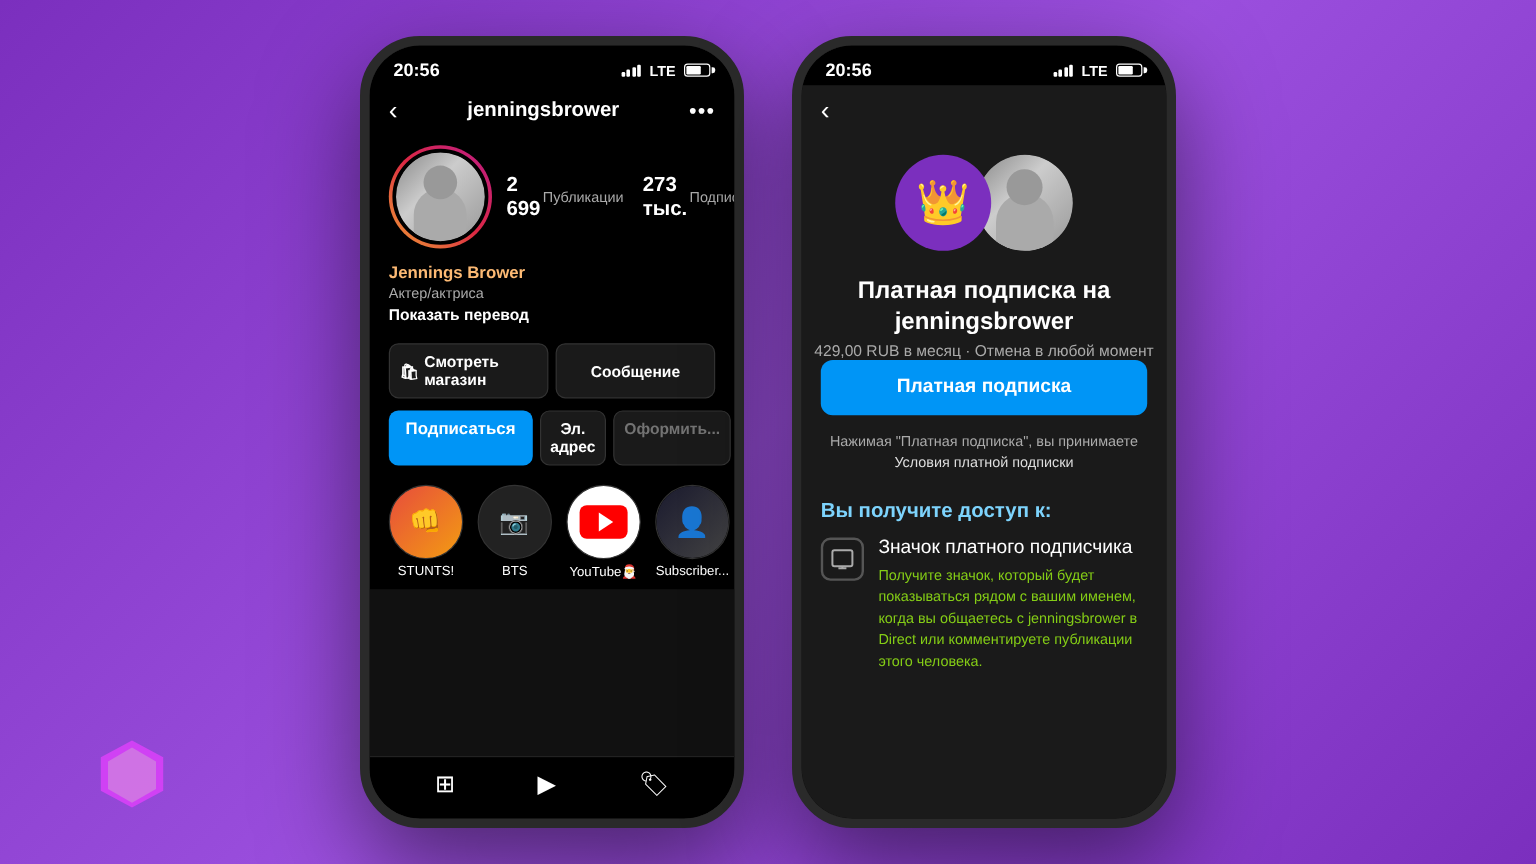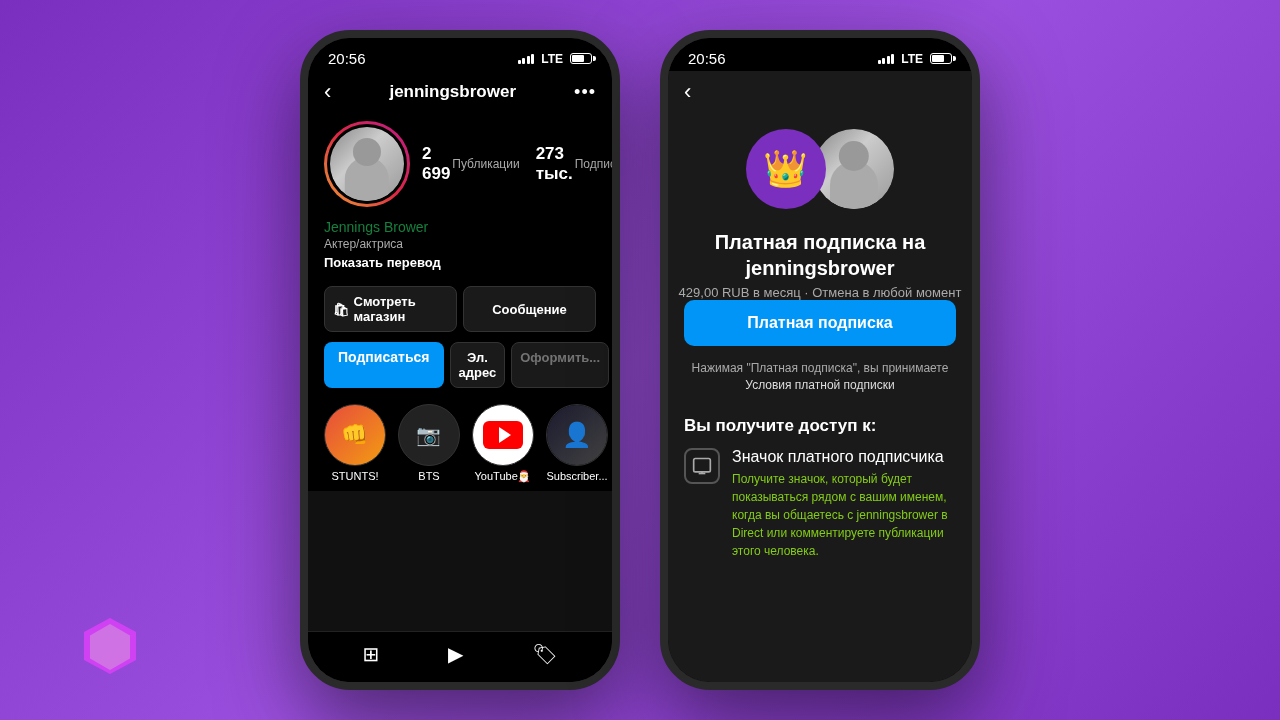--- a/index.html
+++ b/index.html
@@ -43,21 +43,21 @@
     .status-bar {
       display: flex;
       justify-content: space-between;
       align-items: center;
       padding: 12px 20px 4px;
       background: #000;
       flex-shrink: 0;
     }
     .status-time {
       font-size: 15px;
-      font-weight: 400;
+      font-weight: 700;
       color: #fff;
     }
     .status-icons {
       display: flex;
       align-items: center;
       gap: 4px;
     }
     .signal-bars {
       display: flex;
       align-items: flex-end;
@@ -204,22 +204,22 @@
     .stat-label {
       font-size: 12px;
       color: #aaa;
     }
     
     .profile-bio {
       padding: 0 16px 10px;
     }
     .bio-name {
       font-size: 14px;
-      font-weight: 400;
-      color: #15803d;
+      font-weight: 700;
+      color: #fdba74;
       margin-bottom: 2px;
     }
     .bio-category {
       font-size: 12px;
       color: #aaa;
       margin-bottom: 4px;
     }
     .bio-text {
       font-size: 13px;
       color: #fff;
@@ -486,21 +486,21 @@
       text-align: center;
       padding: 0 20px 14px;
       line-height: 1.4;
     }
     .sub-terms span {
       color: #aaa;
     }
     .sub-access-title {
       font-size: 17px;
       font-weight: 700;
-      color: #ffffff;
+      color: #7dd3fc;
       padding: 8px 16px 12px;
     }
     .sub-feature {
       display: flex;
       gap: 12px;
       padding: 0 16px 10px;
       align-items: flex-start;
     }
     .sub-feature-icon {
       width: 36px;

